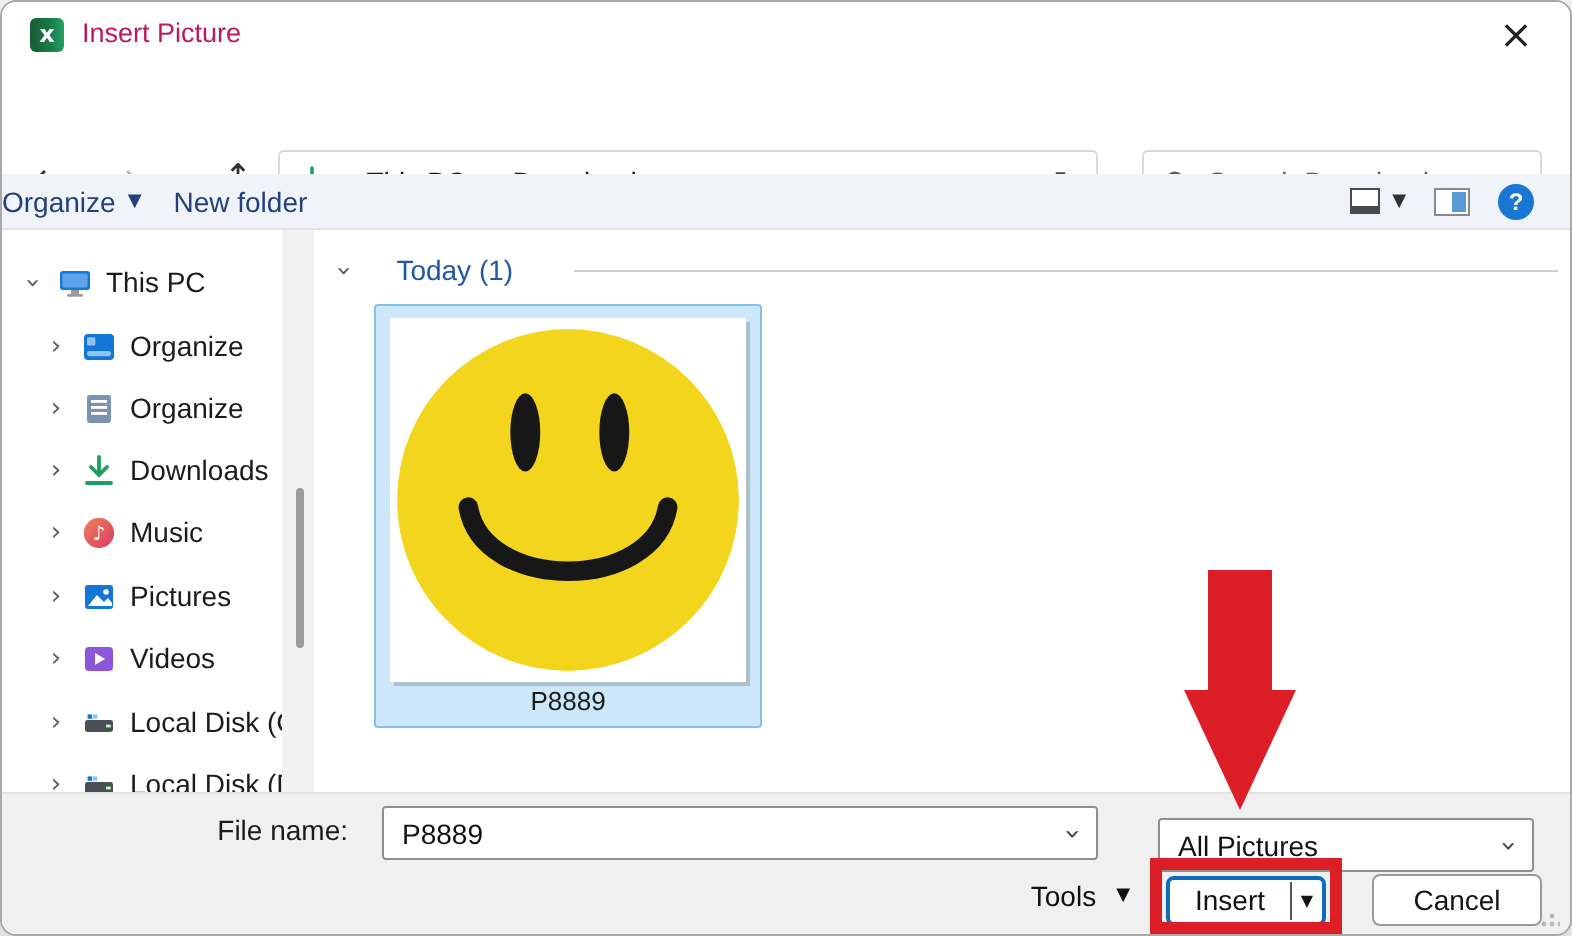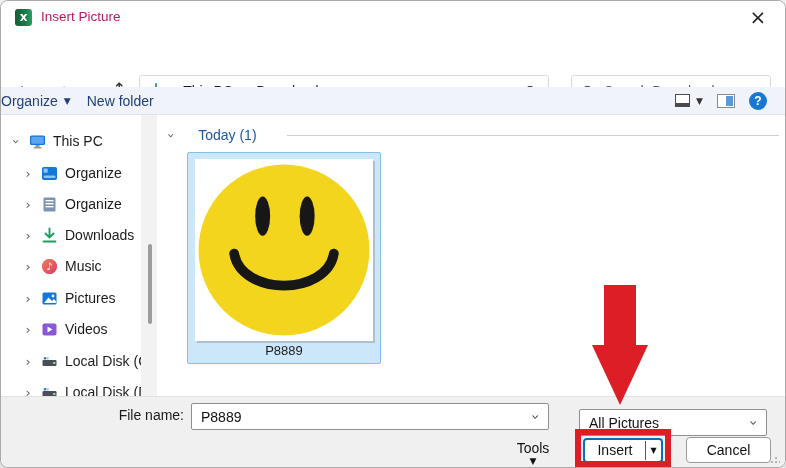--- a/index.html
+++ b/index.html
@@ -59,28 +59,28 @@
   .group-chev{ transform:rotate(90deg); font-size:13px; color:#5a5a5a; }
   .group-label{ font-size:14px; color:#2057a7; white-space:nowrap; }
   .group-rule{ flex:1; height:1px; background:#cfcfcf; margin-left:6px; }
   .tile{ position:absolute; left:23px; top:37px; width:194px; height:212px;
     background:#cce7fa; border:1px solid #84bfe8; border-radius:2px; }
   .thumb{ position:absolute; left:7px; top:6px; width:178px; height:182px; background:#fff;
     box-shadow:2px 2px 0 rgba(120,120,120,.35); }
   .tile-label{ position:absolute; left:0; bottom:5px; width:100%; text-align:center; font-size:13px; color:#1b1b1b; }
   
   .footer{ position:absolute; left:0; bottom:0; width:100%; height:71px; background:#f0f0f0; border-top:1px solid #e2e2e2; }
-  .fname-label{ position:absolute; left:80px; top:10px; width:103px; text-align:right; font-size:14px; color:#1b1b1b; }
+  .fname-label{ position:absolute; left:70px; top:10px; width:103px; text-align:right; font-size:14px; color:#1b1b1b; }
   .combo{ position:absolute; background:#fff; border:1px solid #8f8f8f; border-radius:2px;
     display:flex; align-items:center; font-size:14px; color:#111; padding:0 9px; }
   .combo .chev-down{ margin-left:auto; color:#444; }
   .fname-combo{ left:190px; top:6px; width:358px; height:27px; }
   .ftype-combo{ left:578px; top:12px; width:188px; height:27px; }
-  .tools{ position:absolute; left:500px; top:43px; width:64px; display:flex; align-items:center; 
-    font-size:14px; color:#111; justify-content:flex-end;flex-direction:column; }
+  .tools{ position:absolute; left:500px; top:43px; width:64px; display:flex; align-items:center; gap:10px;
+    font-size:14px; color:#111; justify-content:flex-end; }
   .tools .dd{ font-size:9px; color:#111; }
   .insert-btn{ position:absolute; left:582px; top:41px; width:80px; height:25px; background:#fff;
     border:2px solid #0f6cbd; border-radius:4px; display:flex; align-items:stretch; font-size:14px; color:#111; }
   .insert-btn .lbl{ flex:1; text-align:center; line-height:21px; }
   .insert-btn .sep{ width:1px; background:#555; margin:1px 0; }
   .insert-btn .arr{ width:15px; text-align:center; font-size:8px; line-height:21px; color:#111; }
   .cancel-btn{ position:absolute; left:685px; top:40px; width:85px; height:26px; background:#fff;
     border:1px solid #9a9a9a; border-radius:4px; font-size:14px; color:#111; text-align:center; line-height:24px; }
   .grip{ position:absolute; right:5px; bottom:3px; width:10px; height:10px;
     background:radial-gradient(circle at 2px 8px,#b5b5b5 1px,transparent 1.4px),

